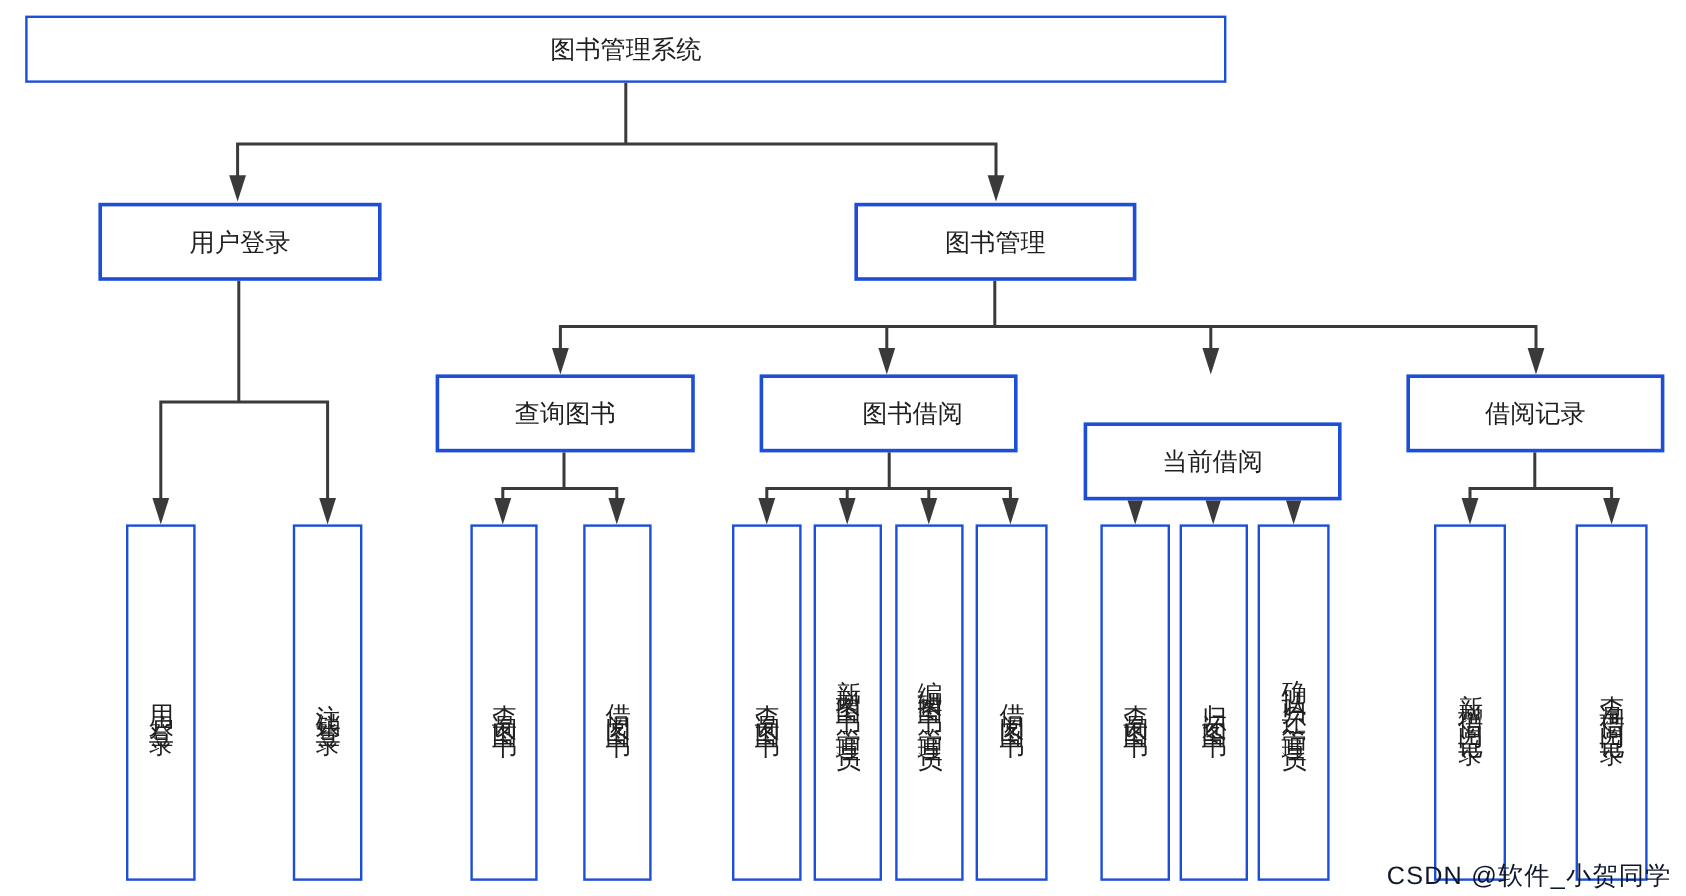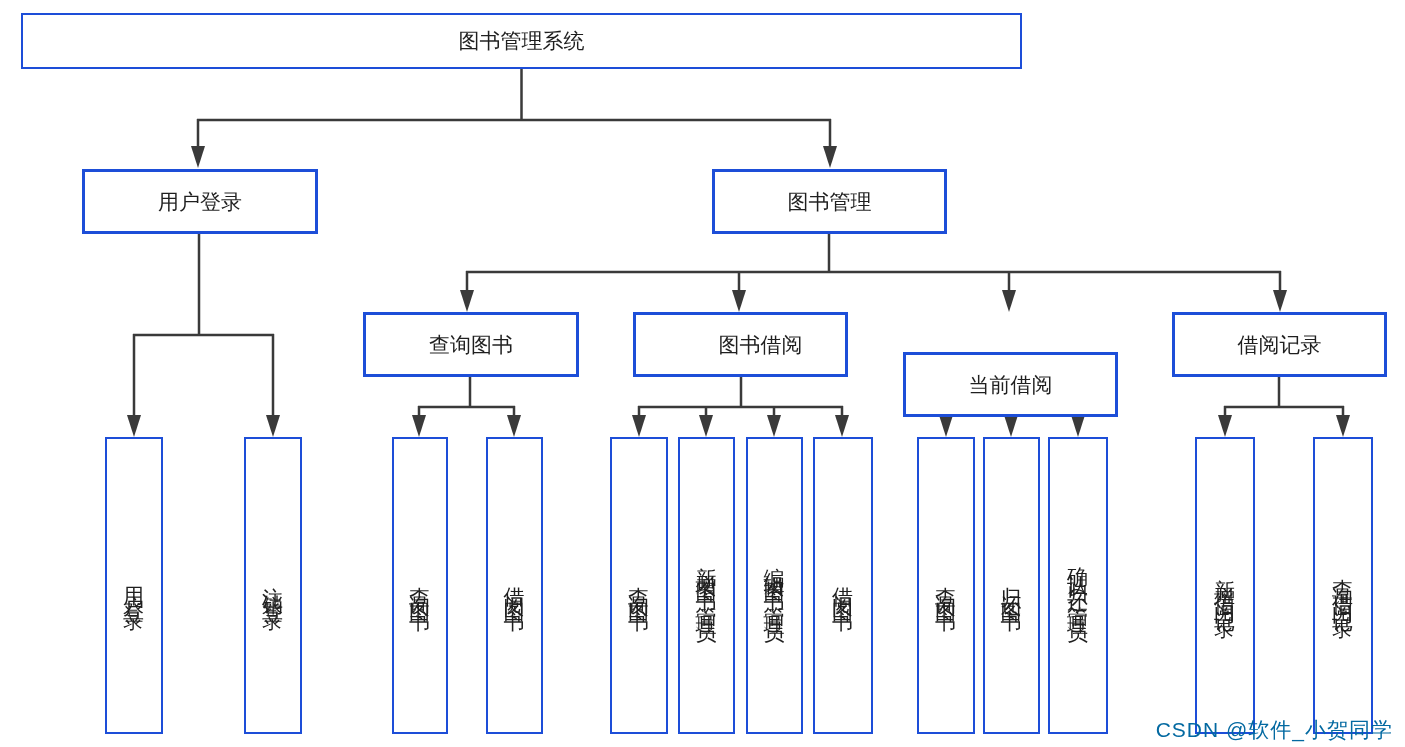--- a/index.html
+++ b/index.html
@@ -75,21 +75,21 @@
   .leaf-9  { left: 917px;  width: 58px; }
   .leaf-10 { left: 983px;  width: 57px; }
   .leaf-11 { left: 1048px; width: 60px; }
   .leaf-12 { left: 1195px; width: 60px; }
   .leaf-13 { left: 1313px; width: 60px; }
   .watermark {
     position: absolute;
     right: 12px;
     bottom: 3px;
     font-size: 21px;
-    color: #0369a1;
+    color: #0f172a;
     letter-spacing: 1px;
     white-space: nowrap;
   }
 </style>
 </head>
 <body>
 
 <div class="canvas">
 
   <svg class="connectors" viewBox="0 0 1405 747" xmlns="http://www.w3.org/2000/svg">

